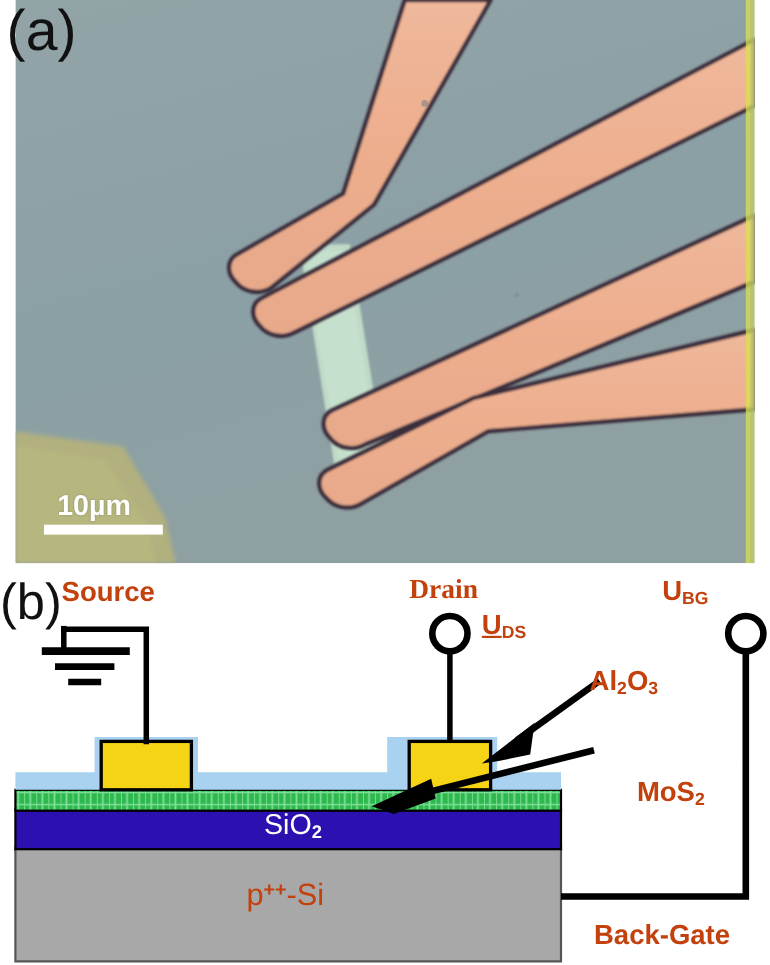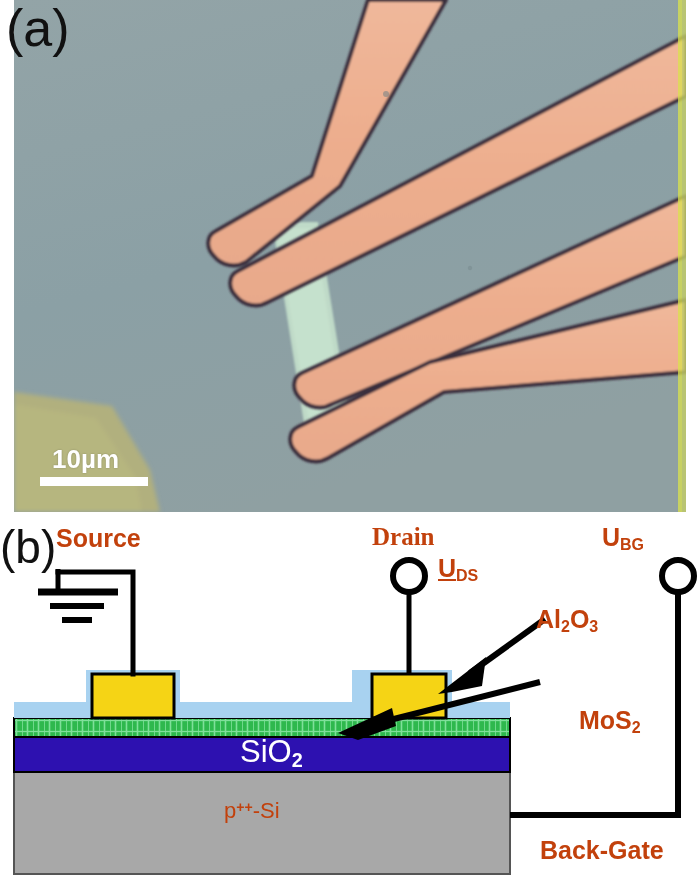--- a/index.html
+++ b/index.html
@@ -184,21 +184,21 @@
 </div>
 
 <div class="dlabel" style="left:536px;top:607px;">
   <span>Al</span><sub>2</sub><span>O</span><sub>3</sub>
 </div>
 
 <div class="dlabel" style="left:538px;top:708px;margin-left:41px;">
   <span>MoS</span><sub>2</sub>
 </div>
 
-<div class="dlabel dlabel-white dlabel-reg" style="left:240px;top:736px;font-size:31px;">
+<div class="dlabel dlabel-white dlabel-reg" style="left:240px;top:736px;font-size:26px;">
   <span>SiO</span><sub>2</sub>
 </div>
 
-<div class="dlabel dlabel-reg" style="left:224px;top:800px;font-size:22px;">
+<div class="dlabel dlabel-reg" style="left:224px;top:800px;font-size:28px;">
   <span>p</span><sup>++</sup><span>-Si</span>
 </div>
 
 <div class="dlabel" style="left:540px;top:838px;">Back-Gate</div>
 
 </body></html>

